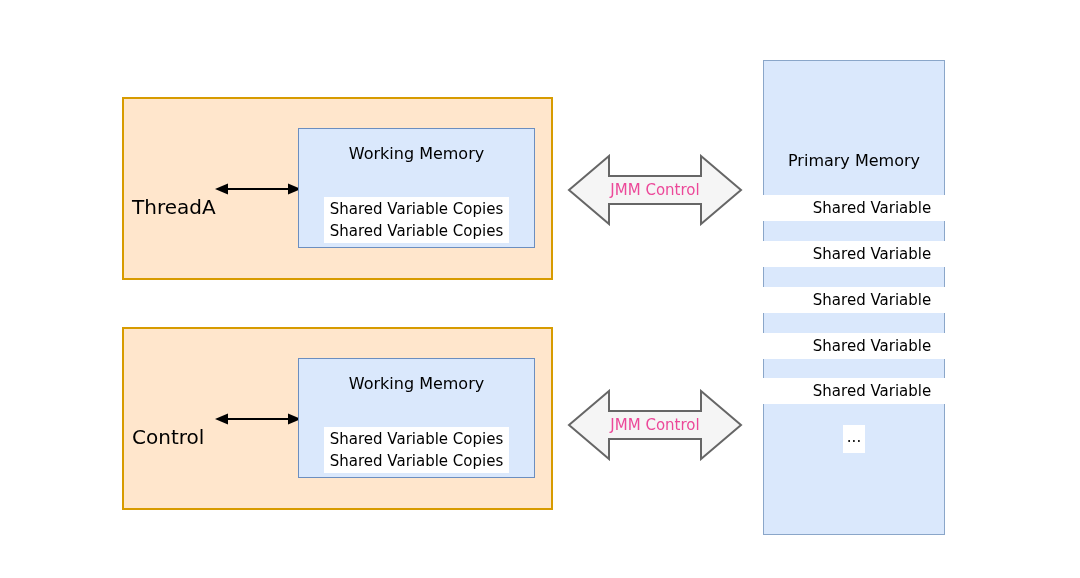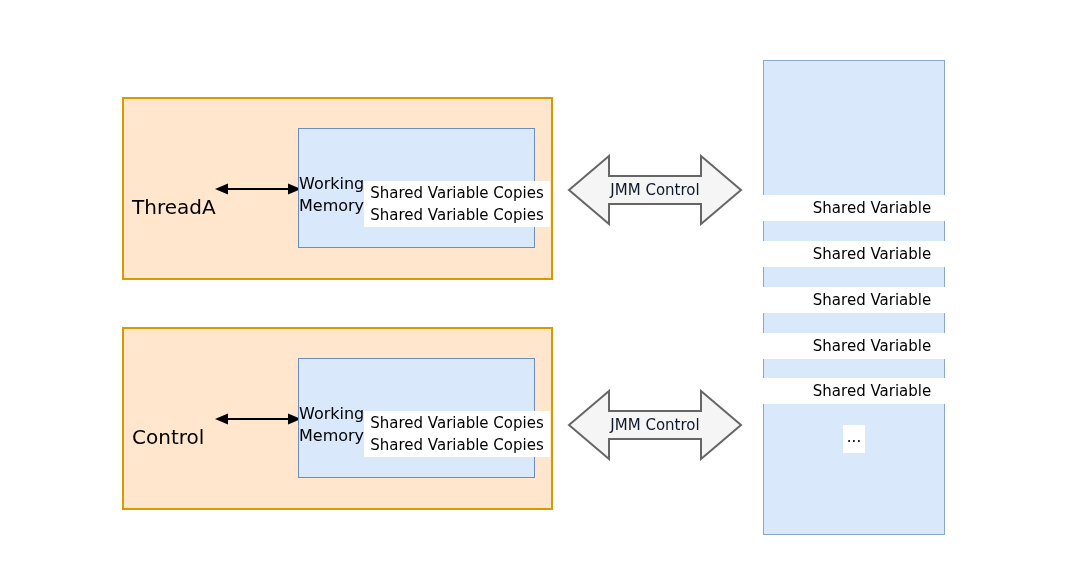--- a/index.html
+++ b/index.html
@@ -15,33 +15,33 @@
   #thread-box-a{top:97px;}
   #thread-box-b{top:327px;}
   .thread-label{
     position:absolute;left:8px;top:79px;width:90px;height:22px;
     font-size:20px;line-height:22px;text-align:left;margin-top:18px;
   }
   .link-arrow{position:absolute;left:90px;top:83px;}
   .wm-box{
     position:absolute;left:174px;top:29px;width:237px;height:120px;
     background:#DAE8FC;border:1px solid #6C8EBF;box-sizing:border-box;
-    display:flex;align-items:center;
+    display:flex;flex-direction:column;align-items:center;
   }
   .wm-title{font-size:16px;line-height:22px;margin-top:14px;}
   .wm-items{
     margin-top:32px;background:#ffffff;padding:1px 6px;text-align:center;
   }
   .wm-items .wm-item{font-size:15px;line-height:22px;white-space:nowrap;}
   .jmm-arrow{position:absolute;left:567px;width:176px;height:72px;}
   #jmm-arrow-1{top:154px;}
   #jmm-arrow-2{top:389px;}
   .jmm-arrow .label{
     position:absolute;left:0;right:0;top:50%;transform:translateY(-50%);
-    text-align:center;font-size:15px;color:#0f172a;
+    text-align:center;font-size:15px;color:#ec4899;
   }
   #primary-box{
     position:absolute;left:763px;top:60px;width:182px;height:475px;
     background:#DAE8FC;border:1px solid #8aa6c9;box-sizing:border-box;
   }
   .pm-title{
     position:absolute;left:0;right:0;top:88px;height:24px;
     text-align:center;font-size:16px;line-height:24px;
   }
   .pm-row{
@@ -100,20 +100,21 @@
   </div>
 
   <div class="jmm-arrow" id="jmm-arrow-2">
     <svg width="176" height="72" viewBox="0 0 176 72">
       <polygon points="2,36 42,2 42,22 134,22 134,2 174,36 134,70 134,50 42,50 42,70" fill="#F5F5F5" stroke="#666666" stroke-width="2" stroke-linejoin="miter"></polygon>
     </svg>
     <div class="label">JMM Control</div>
   </div>
 
   <div id="primary-box">
+    <div class="pm-title">Primary Memory</div>
     <div class="pm-row" style="top:134px">Shared Variable</div>
     <div class="pm-row" style="top:180px">Shared Variable</div>
     <div class="pm-row" style="top:226px">Shared Variable</div>
     <div class="pm-row" style="top:272px">Shared Variable</div>
     <div class="pm-row" style="top:317px">Shared Variable</div>
     <div class="pm-ellipsis">...</div>
   </div>
 
 </div>
 

